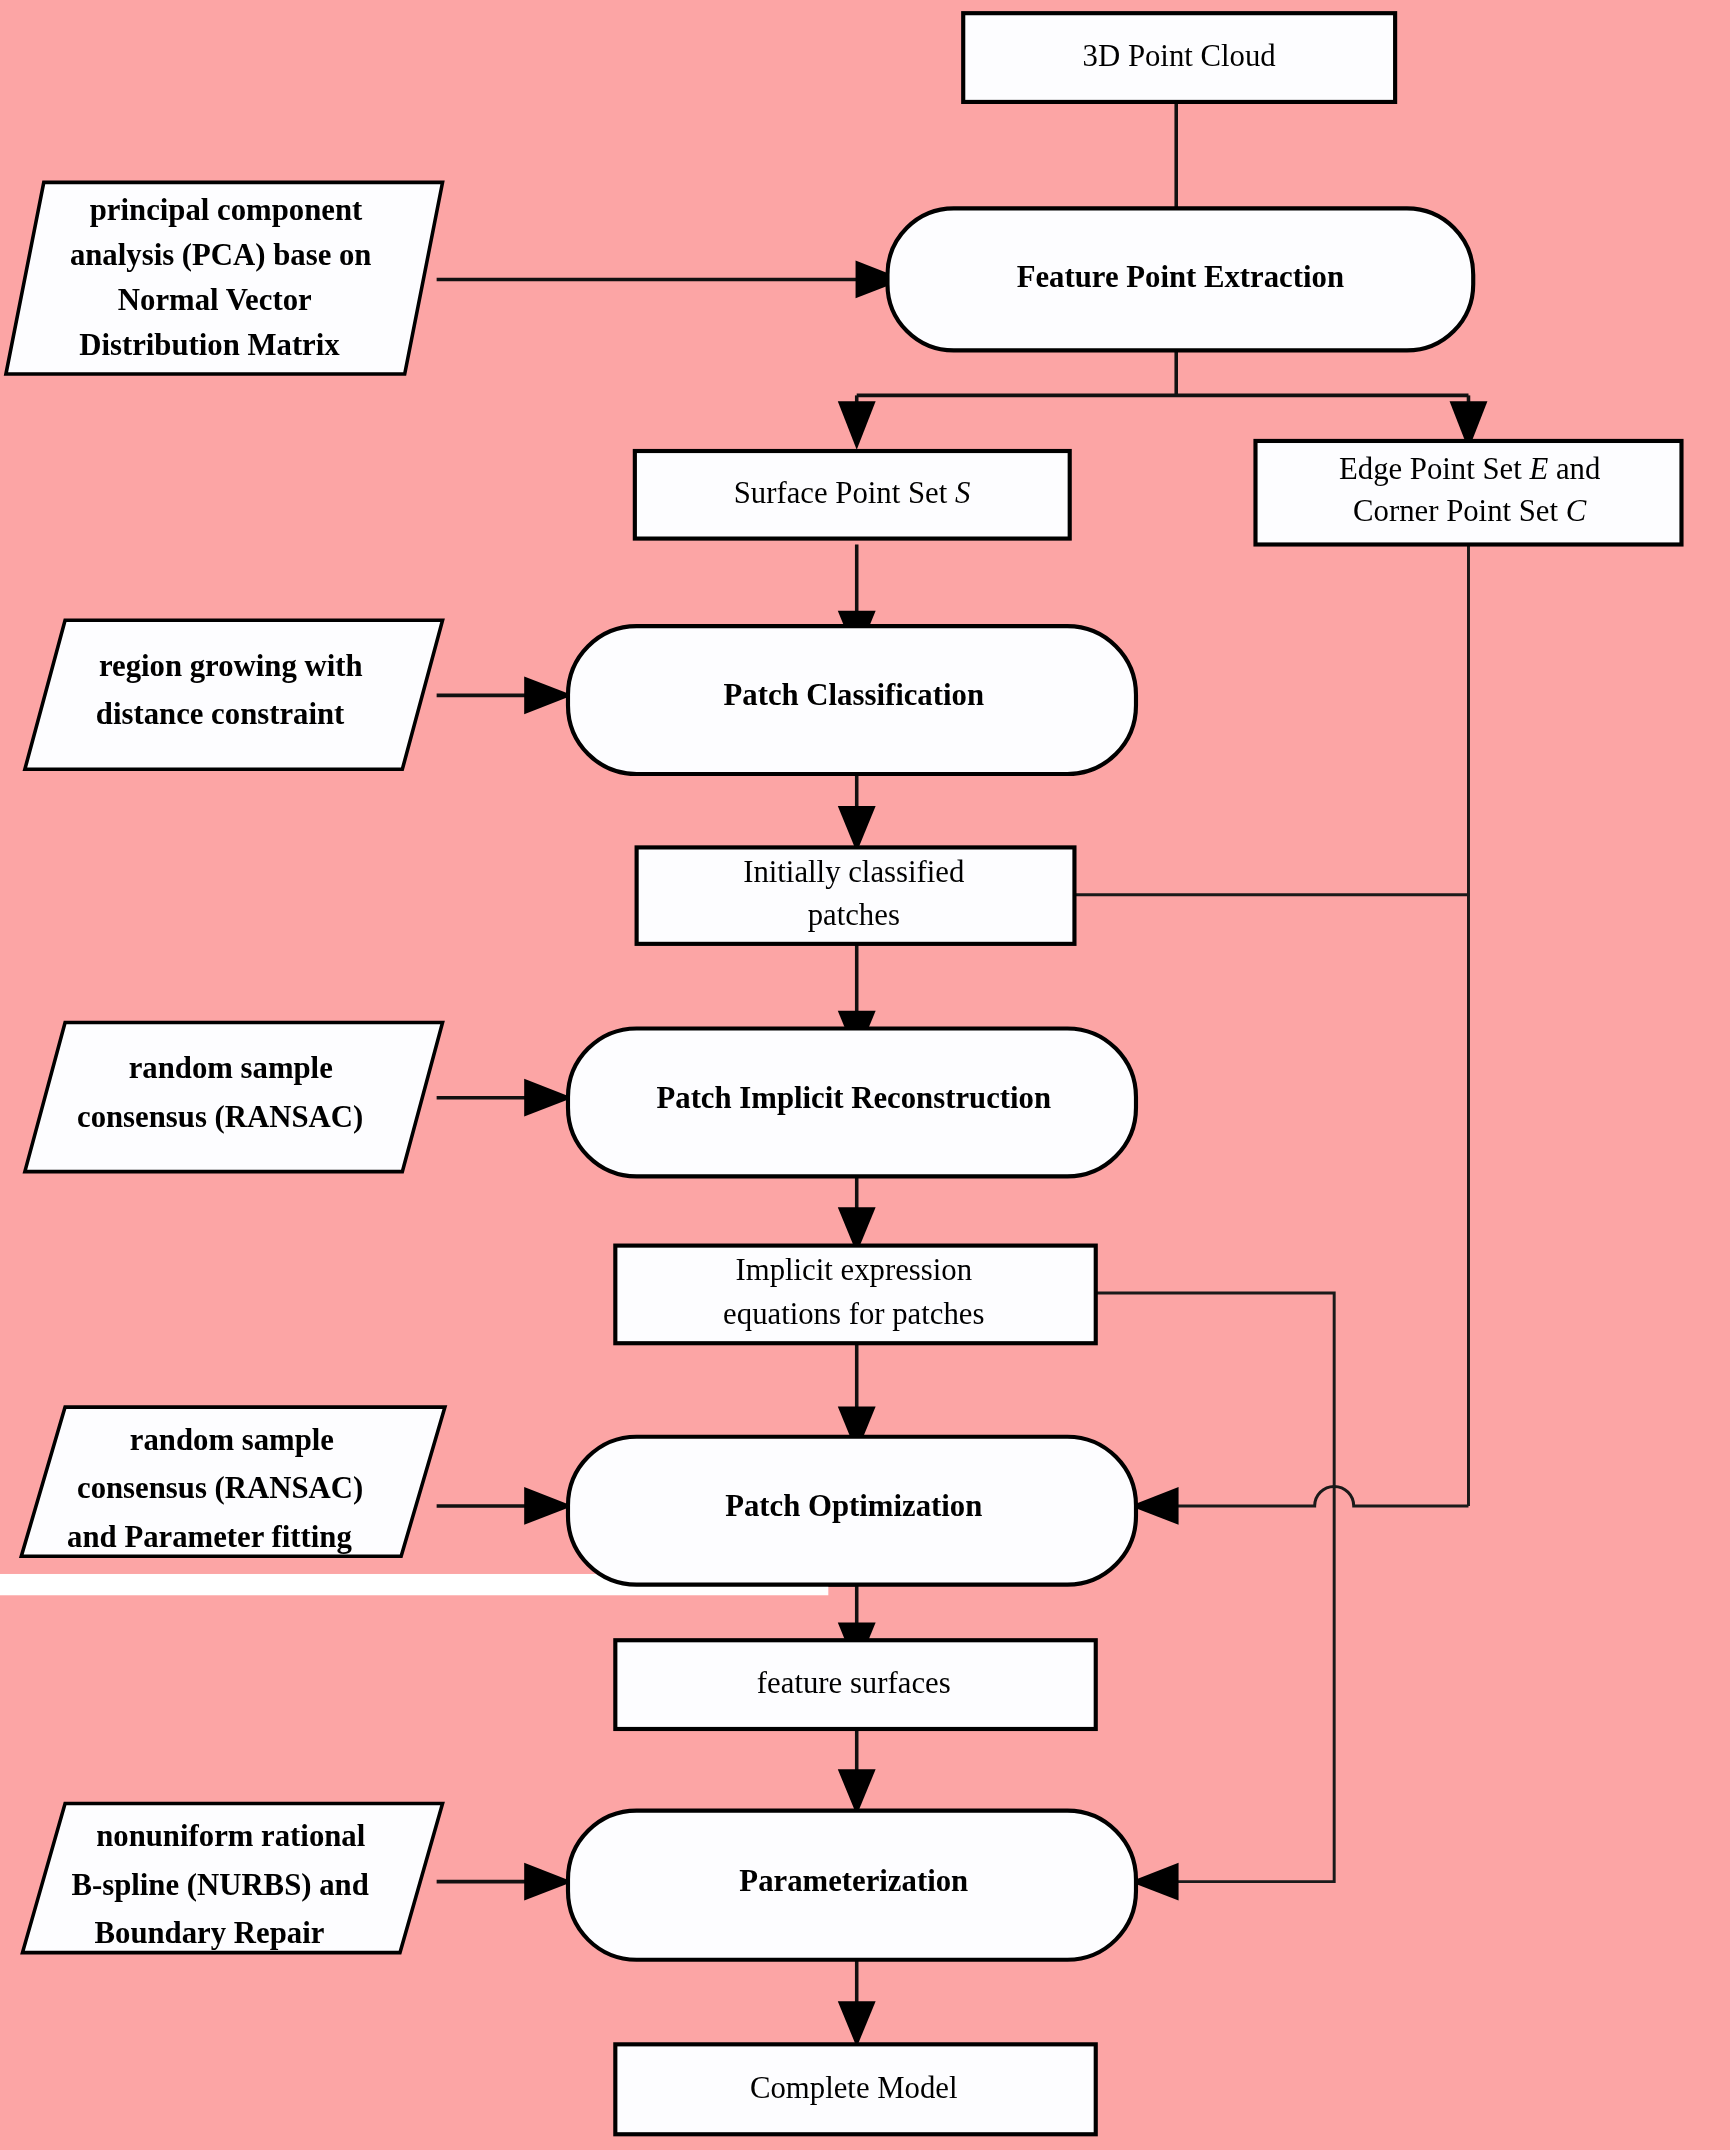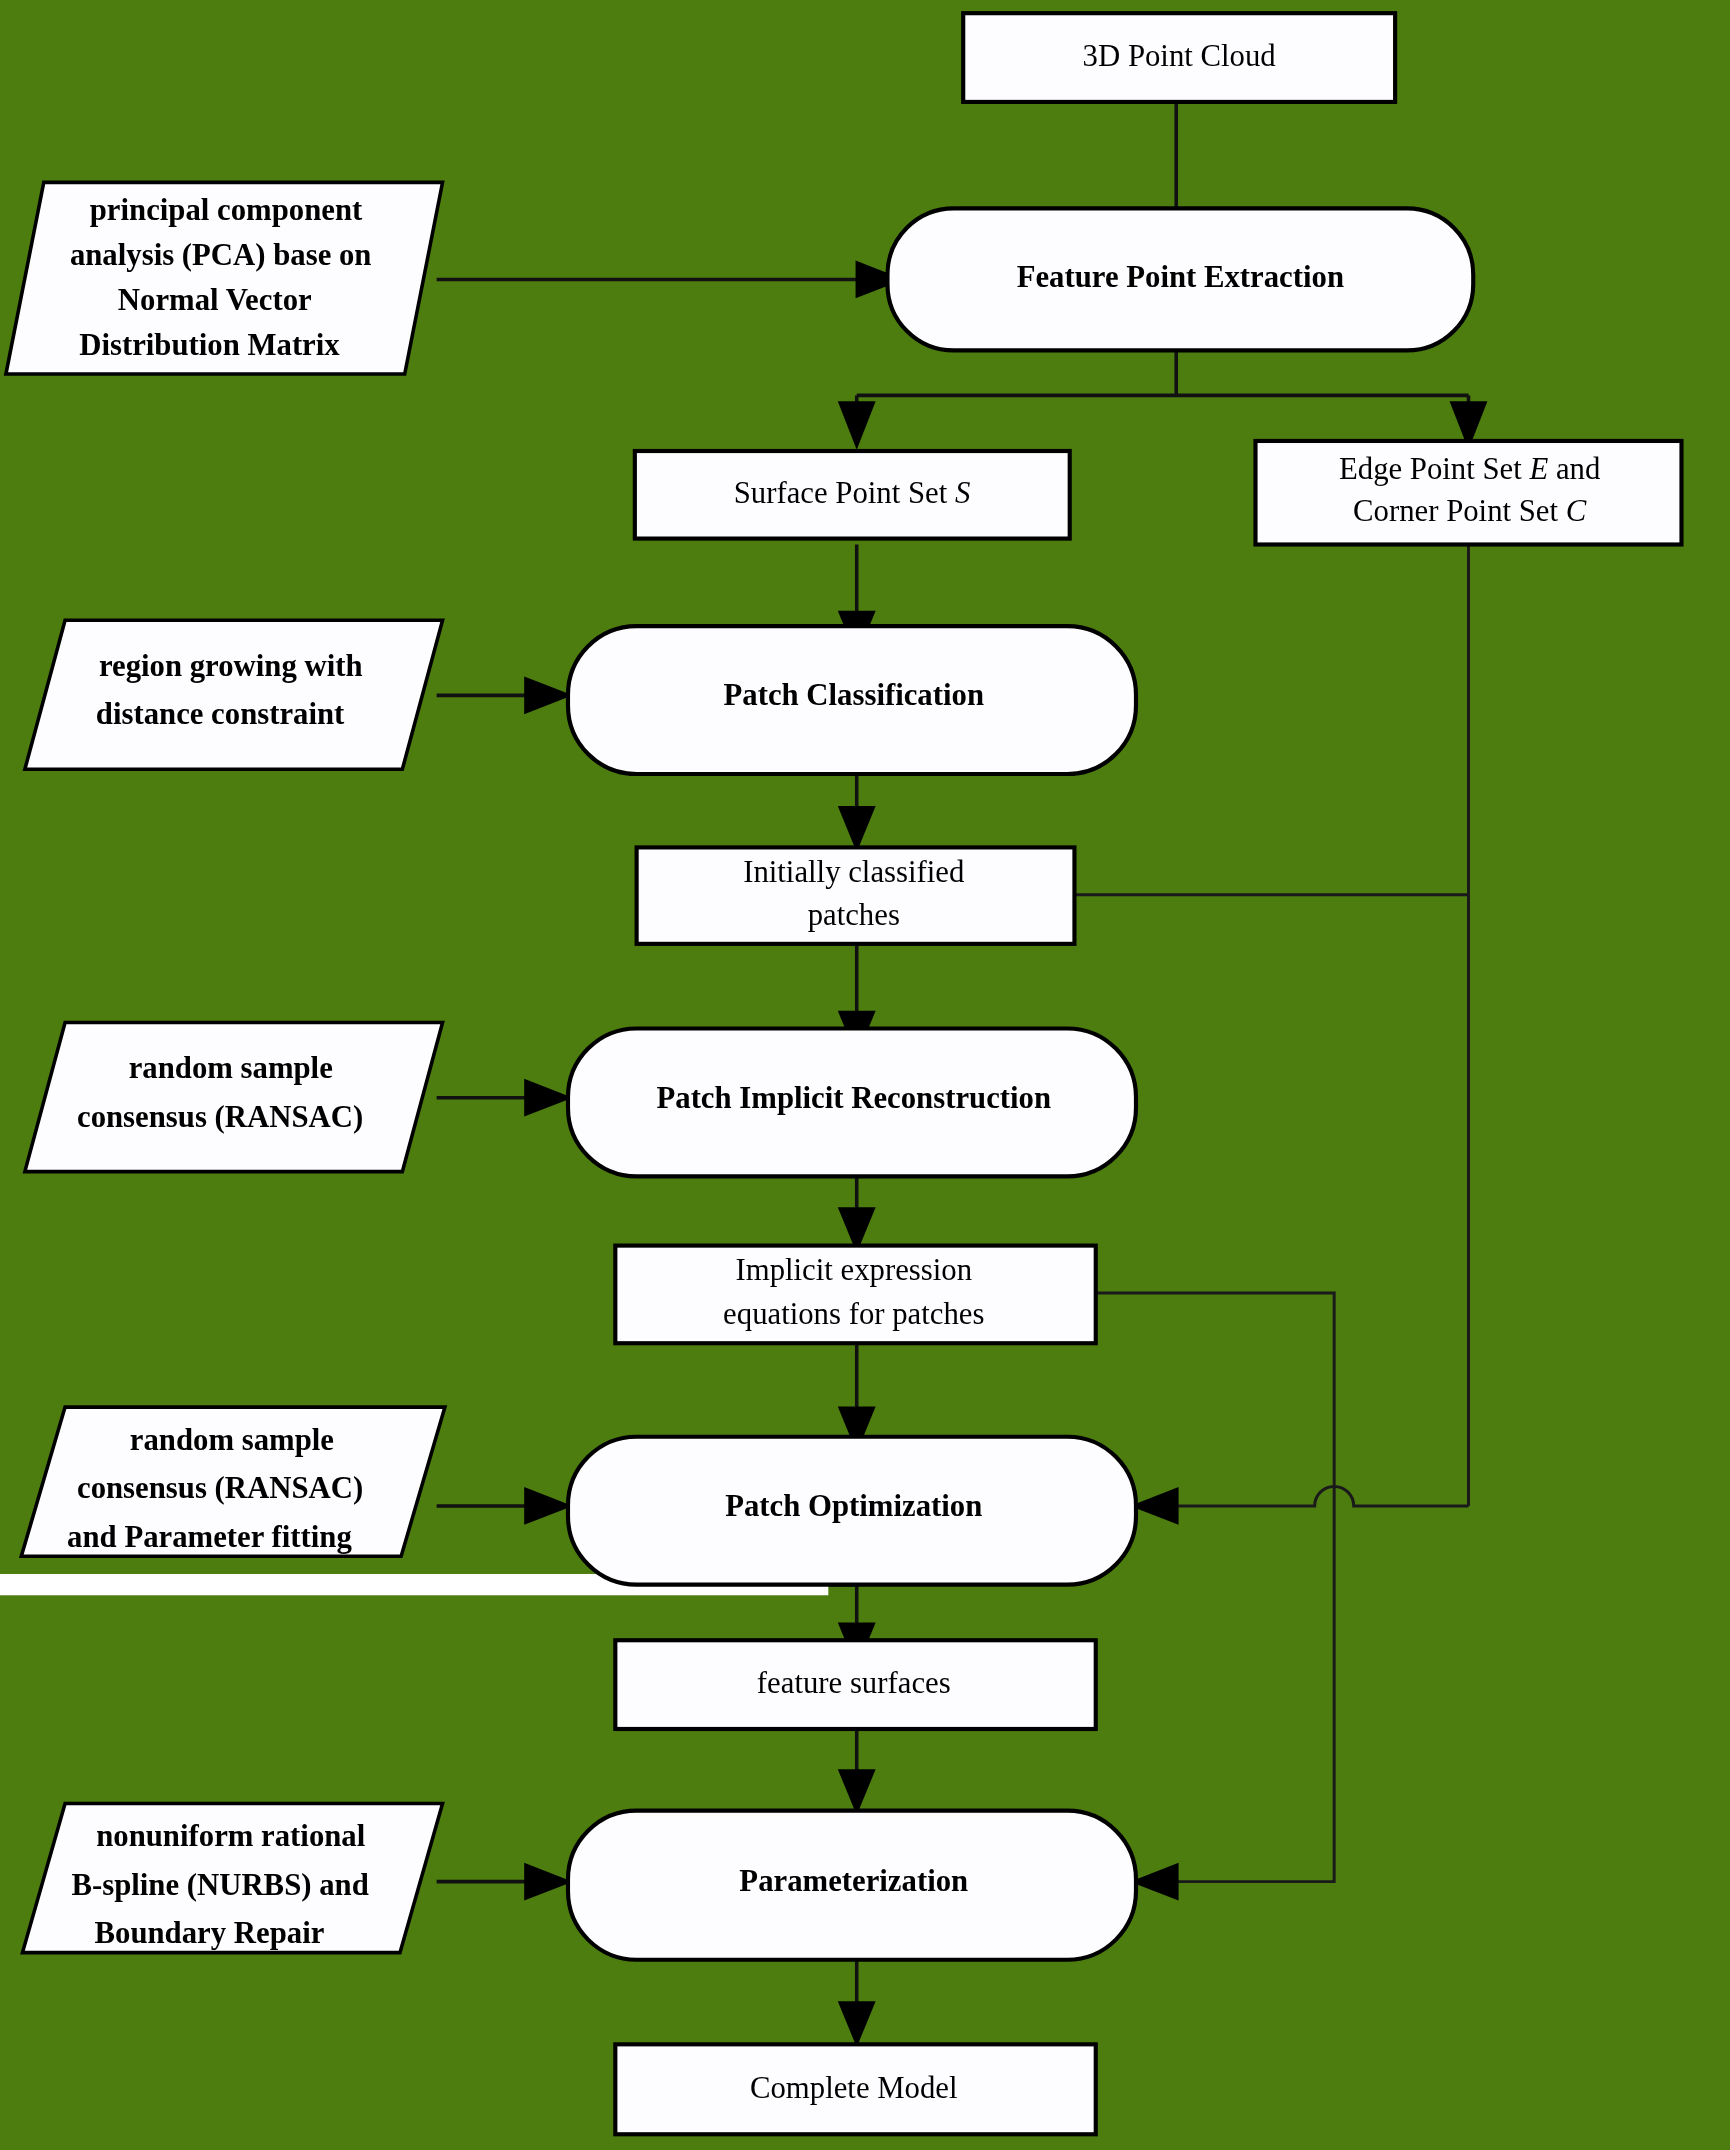--- a/index.html
+++ b/index.html
@@ -4,21 +4,21 @@
 <style>
   html, body {
     margin: 0;
     padding: 0;
     background: #ffffff;
   }
   #page {
     position: relative;
     width: 1730px;
     height: 2151px;
-    background: #4d7c0f;
+    background: #fca5a5;
     font-family: "Liberation Serif", "DejaVu Serif", serif;
     overflow: hidden;
   }
   svg.flow {
     position: absolute;
     left: 0;
     top: 0;
     width: 1730px;
     height: 2151px;
   }

